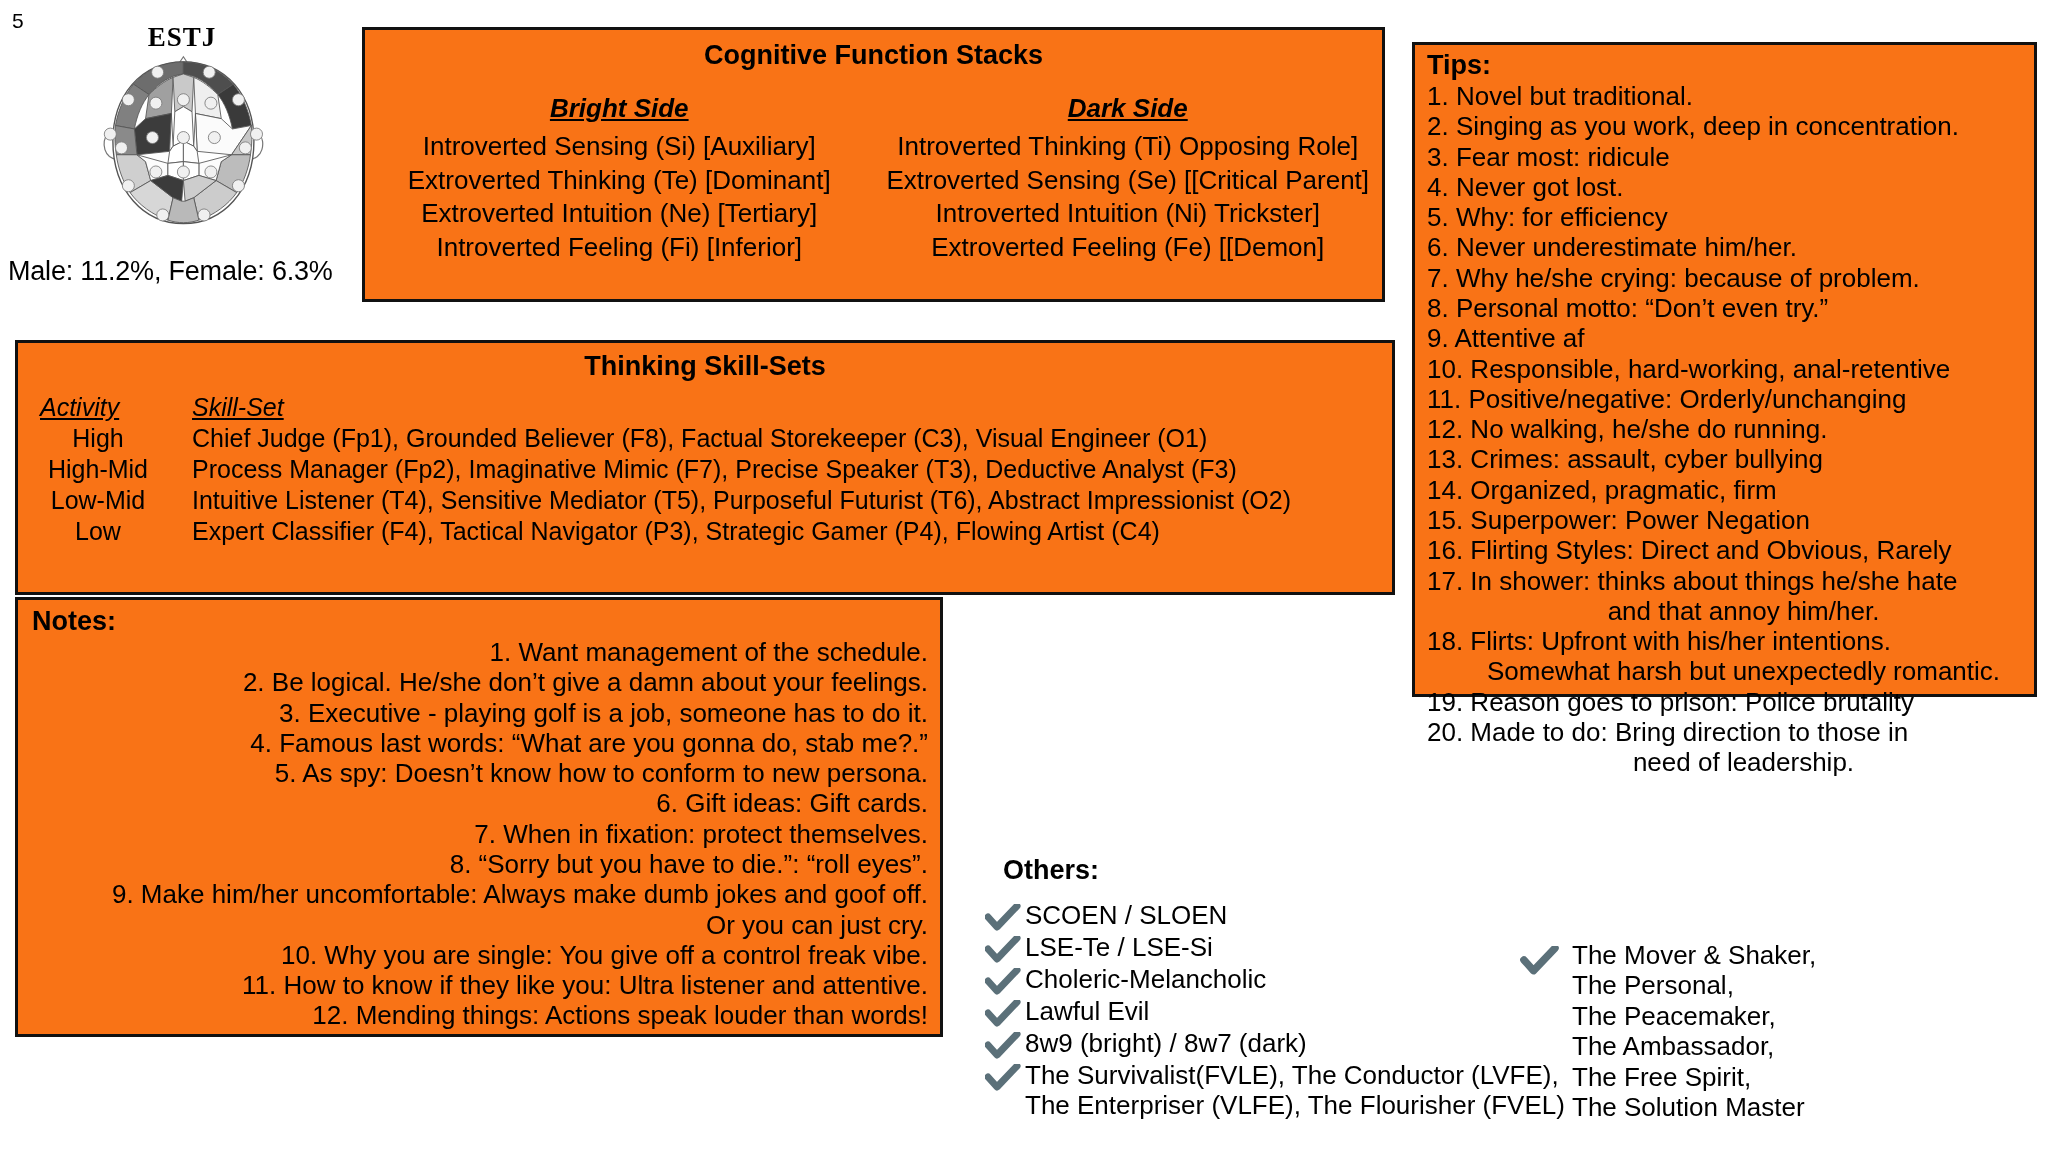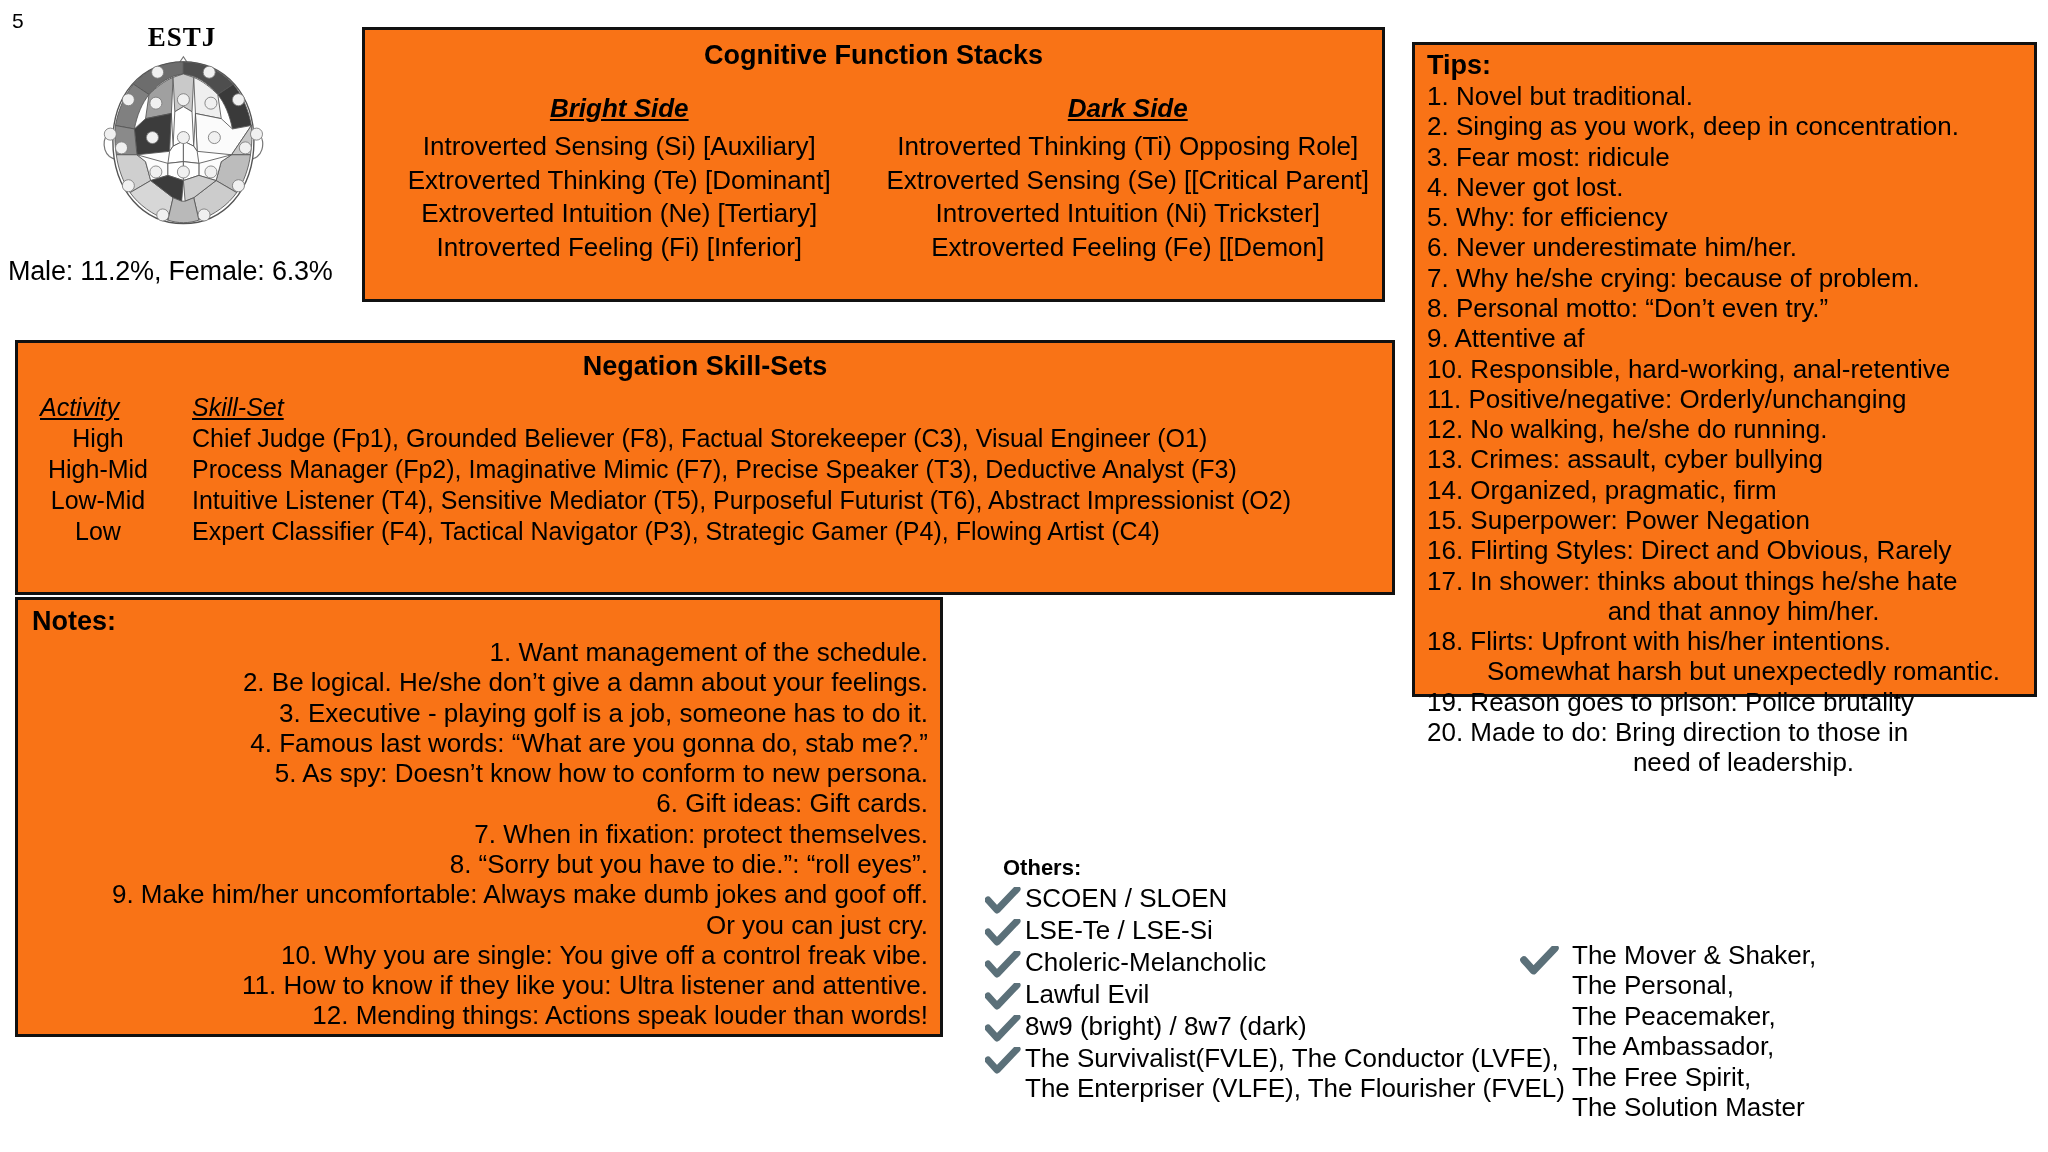--- a/index.html
+++ b/index.html
@@ -79,21 +79,21 @@
   .note-cont { padding-left:34px; }
 
   
   #tips-box { left:1412px; top:42px; width:625px; height:655px; padding:5px 8px 0 12px; }
   #tips-title { font-weight:bold; font-size:27px; line-height:1.15; }
   .tip-line { font-size:26px; line-height:1.165; white-space:nowrap; }
   .tip-cont { padding-left:34px;text-align:center; }
 
   
   #others-block { position:absolute; left:985px; top:855px; width:620px; }
-  #others-title { font-weight:bold; font-size:22px; margin-left:18px; margin-bottom:2px; }
+  #others-title { font-weight:bold; font-size:27px; margin-left:18px; margin-bottom:14px; }
   .check-row { display:flex; align-items:flex-start; line-height:1.16; }
   .check-icon { width:40px; flex:0 0 40px; padding-top:4px; }
   .check-icon svg { display:block; }
   .check-text { font-size:26px; white-space:nowrap; }
   .check-text .cont { display:block; }
 
   
   #roles-block { position:absolute; left:1520px; top:940px; display:flex; }
   #roles-icon { width:52px; flex:0 0 52px; padding-top:6px; }
   .role-line { font-size:26px; line-height:1.17; white-space:nowrap; }
@@ -205,21 +205,21 @@
         <div class="cfs-head">Dark Side</div>
         <div class="cfs-line">Introverted Thinking (Ti) Opposing Role]</div>
         <div class="cfs-line">Extroverted Sensing (Se) [[Critical Parent]</div>
         <div class="cfs-line">Introverted Intuition (Ni) Trickster]</div>
         <div class="cfs-line">Extroverted Feeling (Fe) [[Demon]</div>
       </div>
     </div>
   </div>
 
   <div class="box" id="css-box">
-    <div id="css-title">Negation Skill-Sets</div>
+    <div id="css-title">Thinking Skill-Sets</div>
     <table id="css-table">
       <thead>
         <tr>
           <th class="col-act"><span class="css-h">Activity</span></th>
           <th class="col-skill"><span class="css-h">Skill-Set</span></th>
         </tr>
       </thead>
       <tbody>
         <tr>
           <td class="col-act">High</td>

